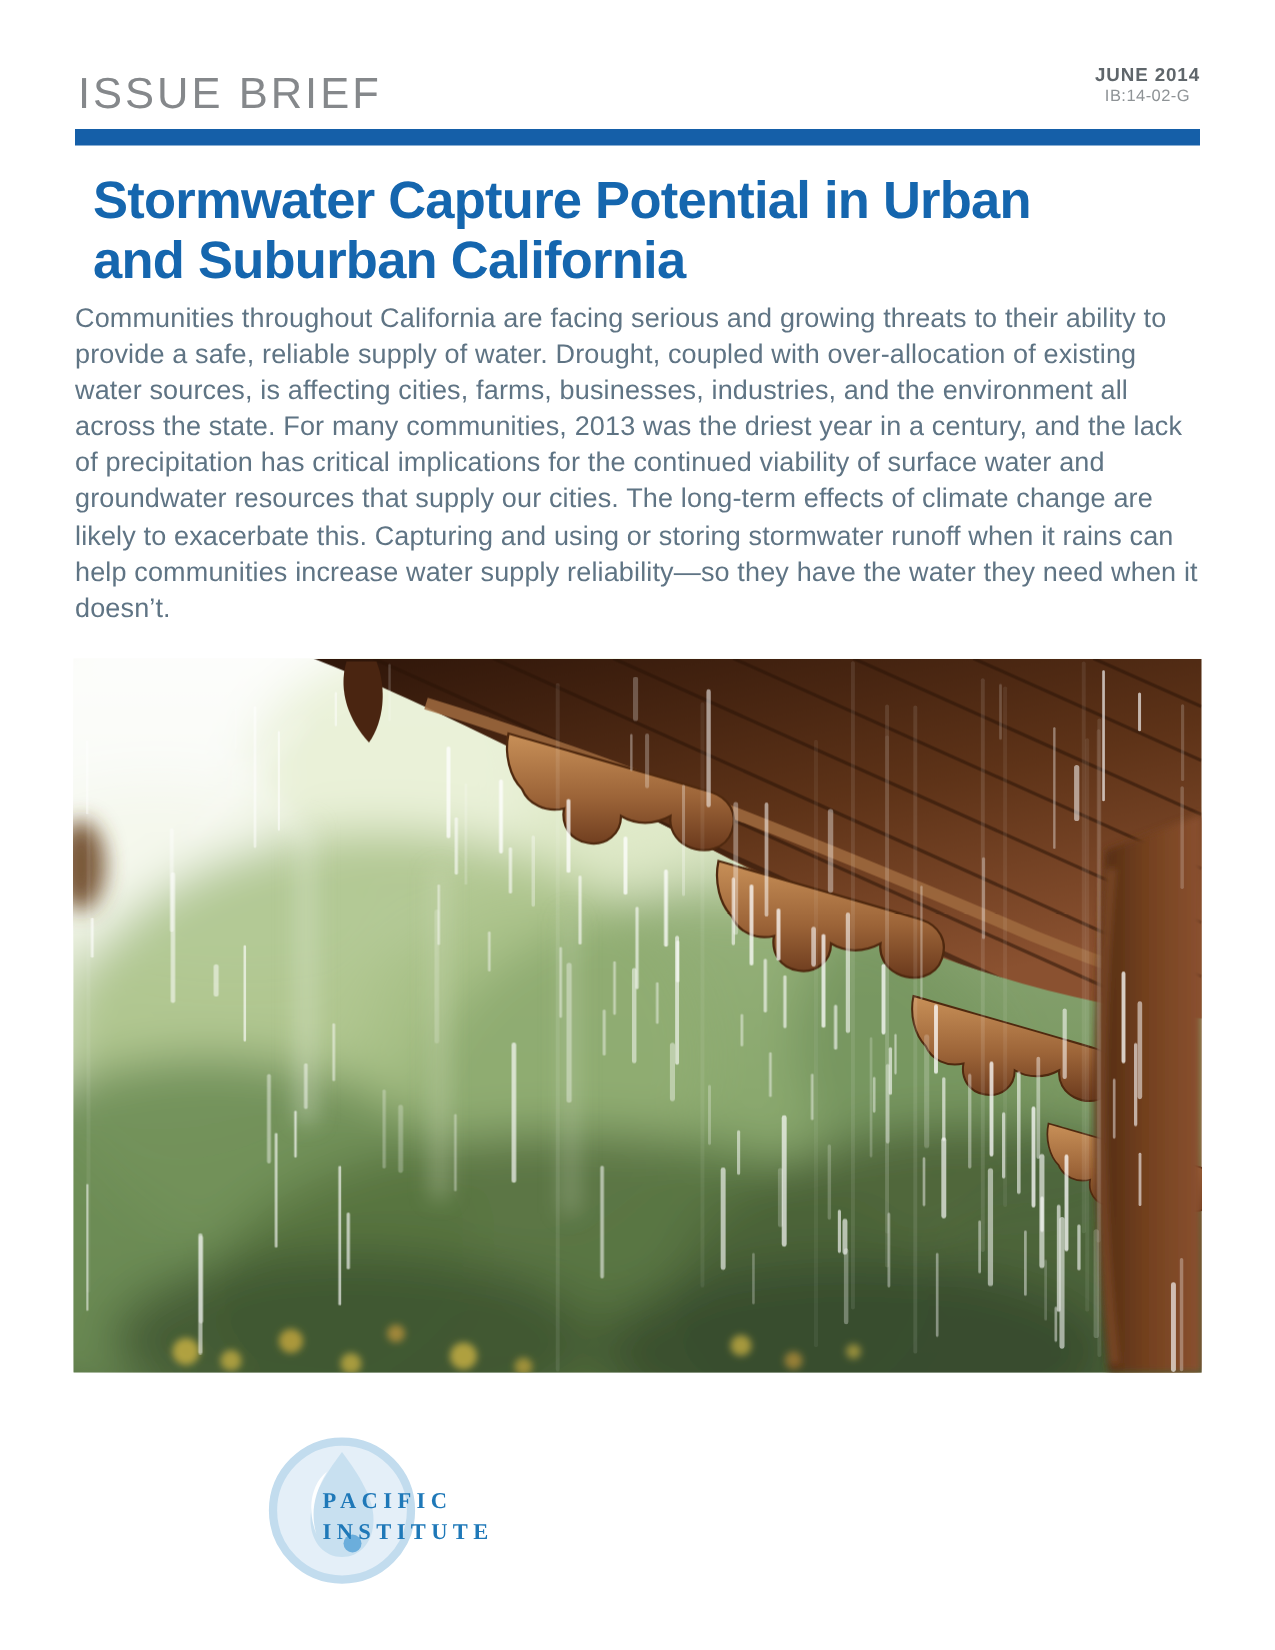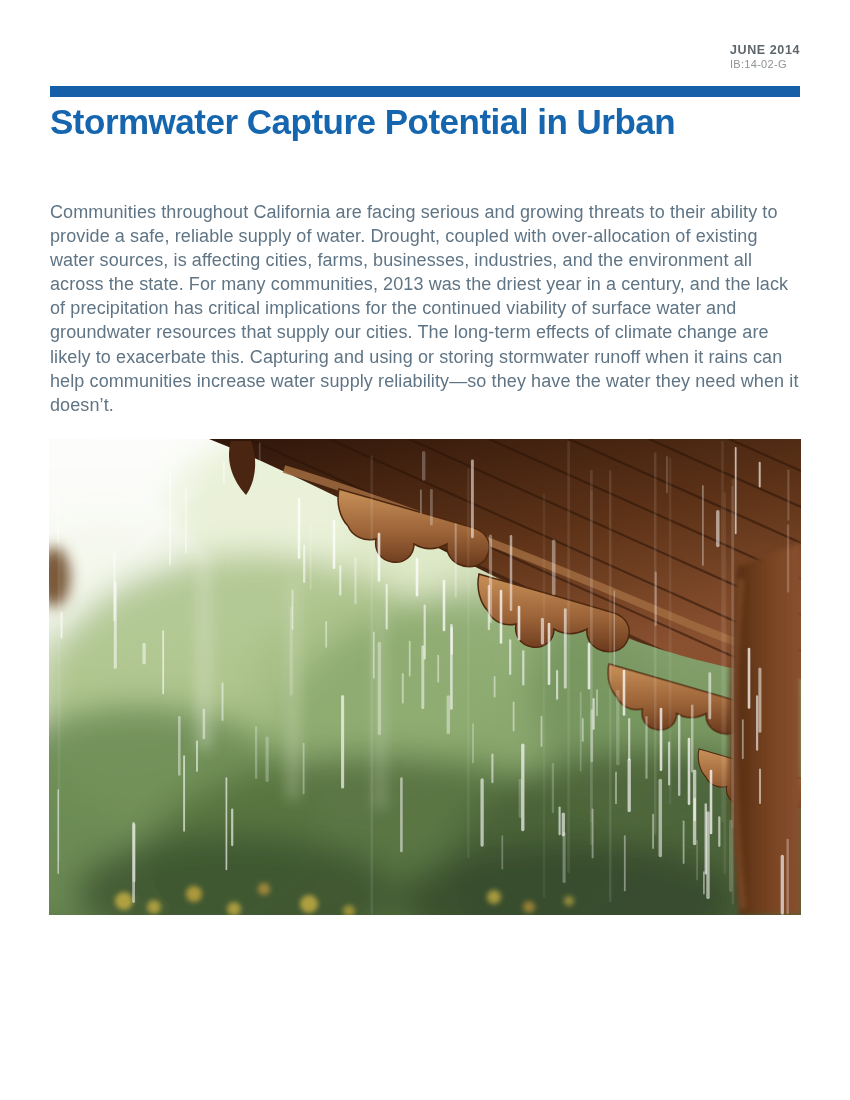--- a/index.html
+++ b/index.html
@@ -5,21 +5,21 @@
   html,body{margin:0;padding:0;background:#ffffff;}
   .page{
     position:relative;width:850px;height:1100px;background:#ffffff;
     font-family:"Liberation Sans",sans-serif;overflow:hidden;
   }
   .kicker{
     position:absolute;left:52px;top:47px;
     font-size:29px;font-weight:400;color:#85888b;letter-spacing:2px;
   }
   .meta{
-    position:absolute;right:50px;top:43px;text-align:left;line-height:1.15;margin-left:16px;
+    position:absolute;right:50px;top:43px;text-align:center;line-height:1.15;margin-left:16px;
   }
   .meta-date{font-size:12.5px;font-weight:700;color:#5f666b;letter-spacing:.6px;}
   .meta-num{font-size:11px;font-weight:400;color:#8e9396;letter-spacing:.3px;margin-top:1px;}
   .rule{
     position:absolute;left:50px;top:86px;width:750px;height:11px;background:#155fa8;
   }
   .doc-title{
     position:absolute;left:50px;top:102px;width:740px;
     font-size:35px;font-weight:700;color:#1566ae;line-height:40px;letter-spacing:-.5px;
   }
@@ -33,28 +33,30 @@
   }
   .hero svg{display:block;}
   .logo-nrdc{position:absolute;left:46px;top:956px;width:110px;height:110px;}
   .logo-pacific{position:absolute;left:178px;top:952px;width:175px;height:115px;}
 </style>
 </head>
 <body>
 
 <div class="page">
 
+  <div class="kicker">ISSUE BRIEF</div>
   <div class="meta">
     <div class="meta-date">JUNE 2014</div>
     <div class="meta-num">IB:14-02-G</div>
   </div>
   <div class="rule"></div>
 
-  <h1 class="doc-title" style="margin:0;">
+  <h1 class="doc-title" style="margin:12px;">
     <span class="t-line">Stormwater Capture Potential in Urban</span>
+    <span class="t-line">and Suburban California</span>
   </h1>
 
   <p class="body-copy" style="margin:0;">Communities throughout California are facing serious and growing threats to their ability to provide a safe, reliable supply of water. Drought, coupled with over-allocation of existing water sources, is affecting cities, farms, businesses, industries, and the environment all across the state. For many communities, 2013 was the driest year in a century, and the lack of precipitation has critical implications for the continued viability of surface water and groundwater resources that supply our cities. The long-term effects of climate change are likely to exacerbate this. Capturing and using or storing stormwater runoff when it rains can help communities increase water supply reliability—so they have the water they need when it doesn’t.</p>
 
   <div class="hero">
     <svg width="752" height="476" viewBox="0 0 752 476" role="img" aria-label="Rain streaming off a carved wooden roof eave with blurred green trees in the background">
       <defs>
         <linearGradient id="bgG" x1="0" y1="0" x2="0" y2="1">
           <stop offset="0" stop-color="#eff3e6"></stop>
           <stop offset="0.3" stop-color="#c9d8b2"></stop>
@@ -293,14 +295,26 @@
           <line x1="337.7" x2="337.7" y1="145.8" y2="189.6" stroke-width="2.2" opacity="0.60"></line>
           <line x1="324.8" x2="324.8" y1="193.3" y2="238.7" stroke-width="1.8" opacity="0.45"></line>
           <line x1="500.0" x2="500.0" y1="185.0" y2="244.8" stroke-width="2.6" opacity="0.75"></line>
           <line x1="508.1" x2="508.1" y1="232.0" y2="259.7" stroke-width="2.2" opacity="0.60"></line>
           <line x1="492.5" x2="492.5" y1="277.7" y2="306.9" stroke-width="1.8" opacity="0.45"></line>
         </g>
     </svg>
   </div>
 
 
+  <div class="logo-pacific">
+    <svg width="175" height="115" viewBox="0 0 175 115">
+      <g>
+        <circle cx="50" cy="55" r="46" fill="#e4eff8" stroke="#c2dcee" stroke-width="5.5"></circle>
+        <path d="M50,16 C38,32 29,47 29,61 C29,76 38,86 50,86 C62,86 71,76 71,61 C71,47 62,32 50,16 Z" fill="#c8e0f0"></path>
+        <path d="M40,29 C31,44 29,58 33,71 C26,53 30,37 40,29 Z" fill="#ffffff" opacity="0.95"></path>
+        <circle cx="57" cy="77" r="6" fill="#5aa5d8" opacity="0.85"></circle>
+      </g>
+      <text x="37" y="53" style="font-family:'Liberation Serif',serif;font-weight:700;font-size:15px;fill:#1e78b8;letter-spacing:3.6px;">PACIFIC</text>
+      <text x="37" y="74" style="font-family:'Liberation Serif',serif;font-weight:700;font-size:15px;fill:#1e78b8;letter-spacing:3.6px;">INSTITUTE</text>
+    </svg>
+  </div>
 
 </div>
 
 </body></html>

